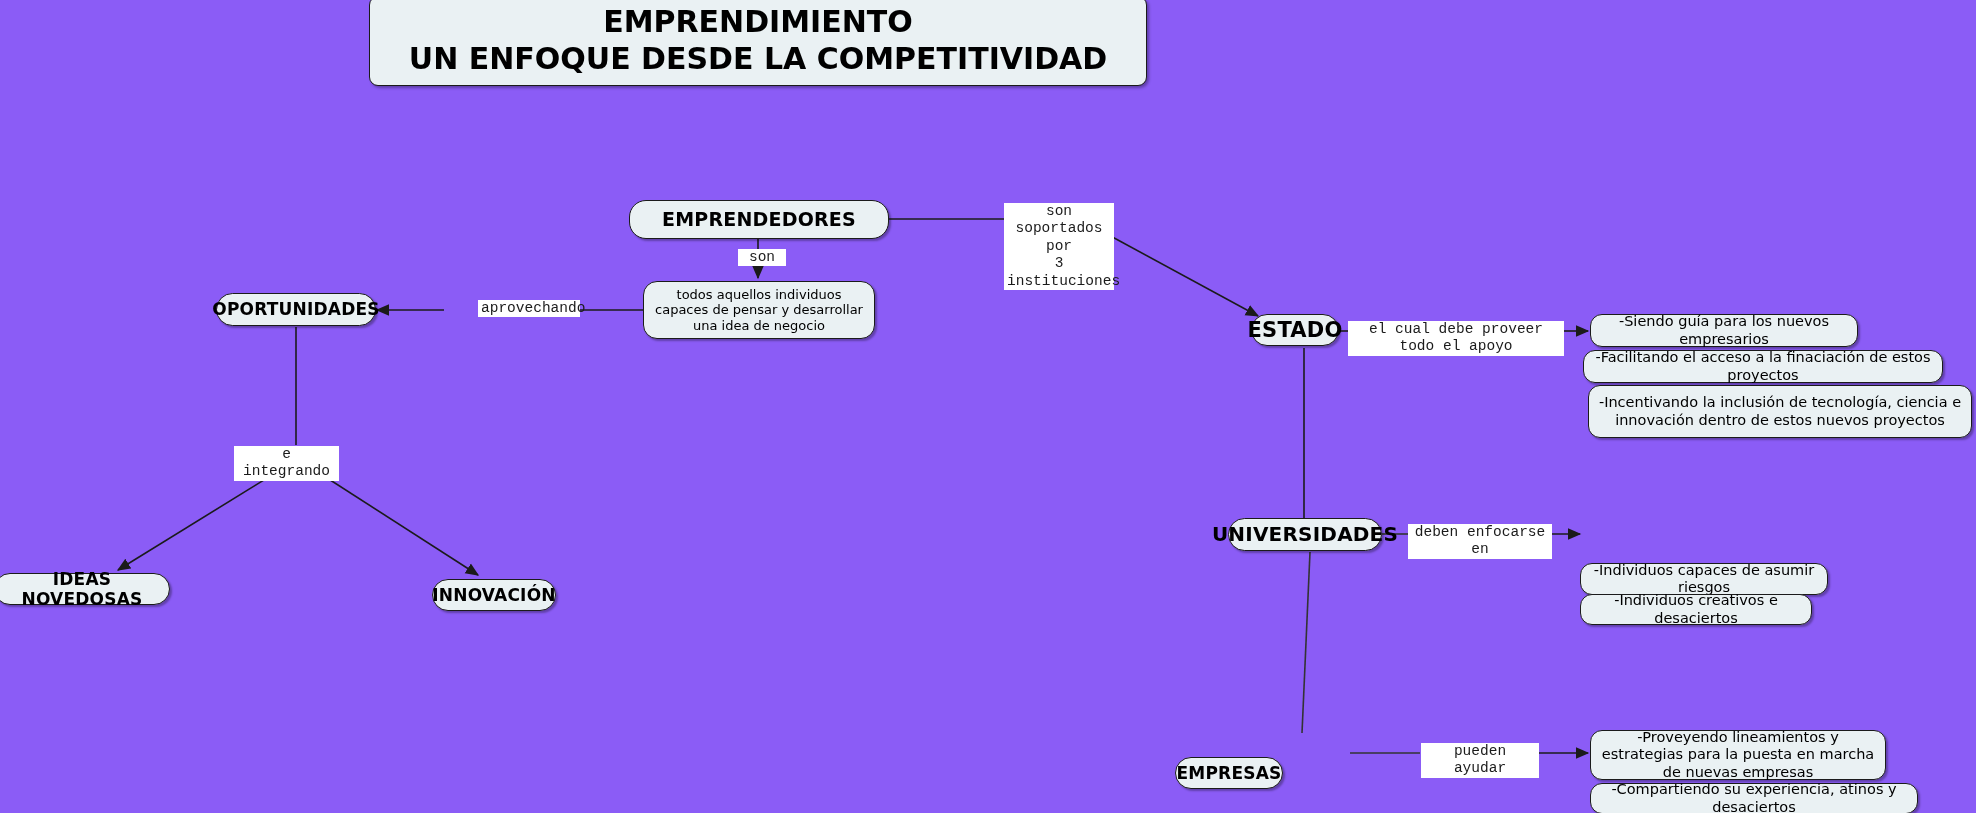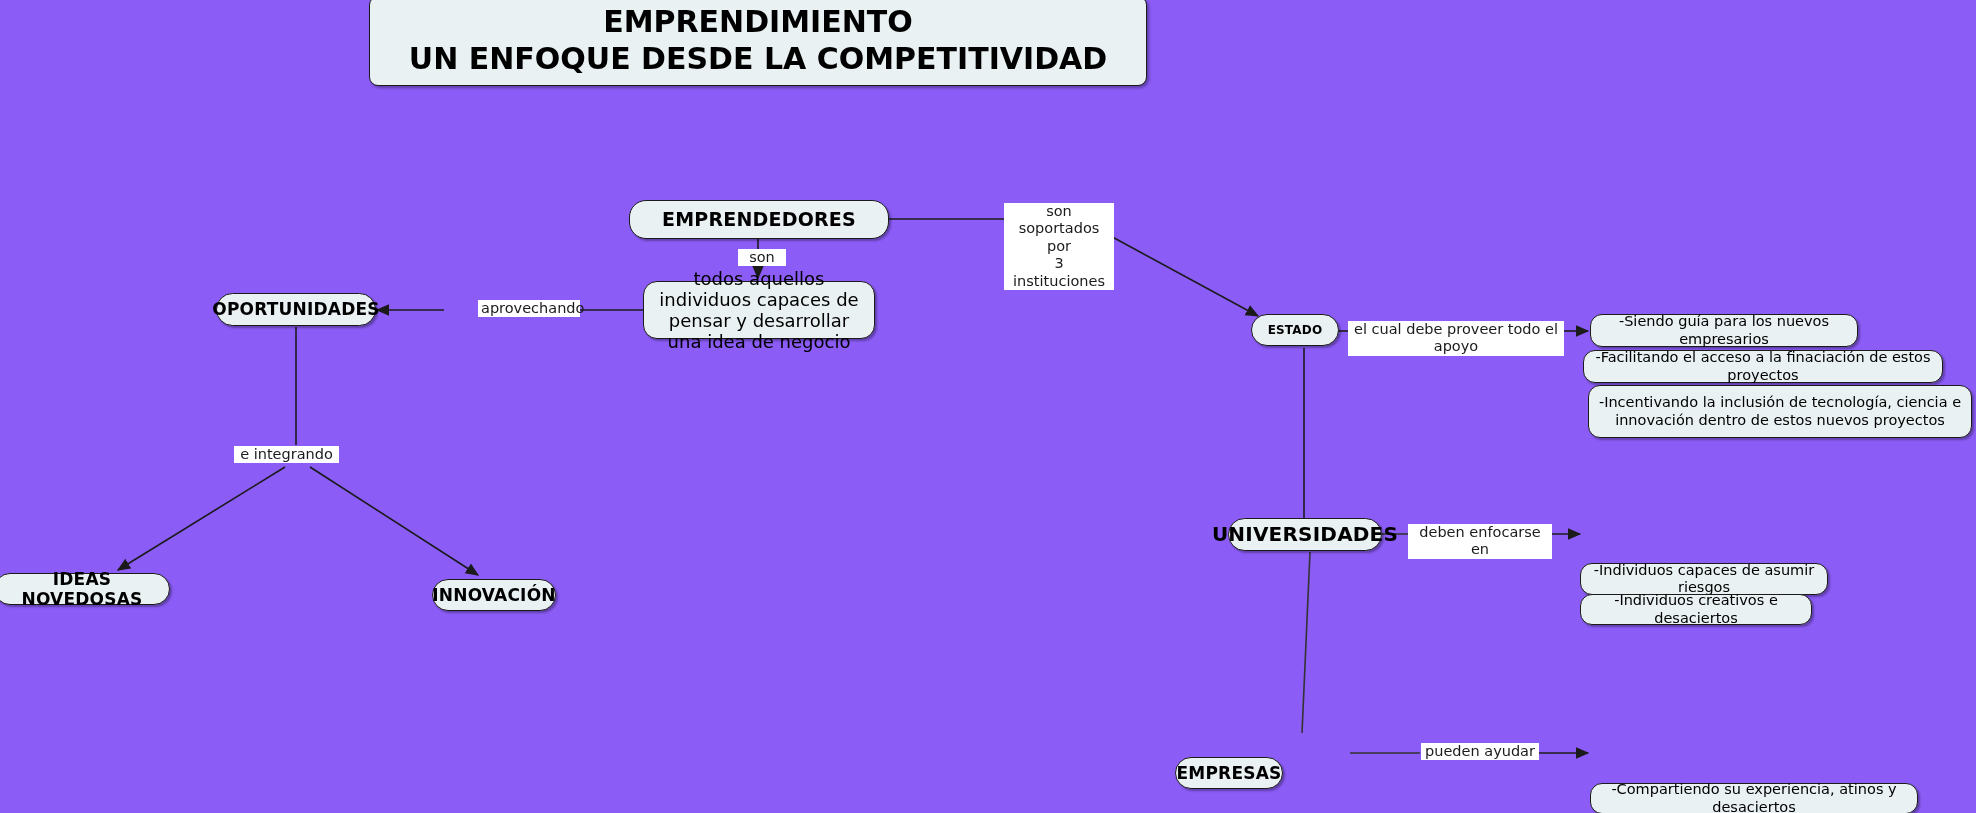--- a/index.html
+++ b/index.html
@@ -58,35 +58,36 @@
   }
   .node.detail {
     font-weight: normal;
     font-size: 14.5px;
     padding: 3px 9px;
     border-radius: 12px;
     border-width: 1.3px;
   }
   .node.definition {
     font-weight: normal;
-    font-size: 18px;
+    font-size: 13px;
     padding: 4px 10px;
     border-radius: 14px;
     border-width: 1.3px;
   }
   .link-label {
     position: absolute;
     font-size: 14.5px;
     font-weight: normal;
     color: #1b1b1b;
     text-align: center;
     line-height: 1.2;
     white-space: pre-line;
     background: #ffffff;
     padding: 0 3px;
+    font-family: Liberation Mono, monospace;
   }
 </style>
 </head>
 <body>
 
 <div id="canvas">
 
   <svg class="links" viewBox="0 0 1976 813">
     <defs>
       <marker id="arrow" markerWidth="9" markerHeight="9" refX="7.6" refY="4" orient="auto" markerUnits="strokeWidth">
@@ -141,21 +142,21 @@
   </div>
 
   <div class="node concept" style="left:-6px; top:573px; width:176px; height:32px; font-size:17px;">
     <span>IDEAS NOVEDOSAS</span>
   </div>
 
   <div class="node concept" style="left:432px; top:579px; width:124px; height:32px; font-size:17px;">
     <span>INNOVACIÓN</span>
   </div>
 
-  <div class="node concept" style="left:1251px; top:314px; width:88px; height:32px; font-size:12px;">
+  <div class="node concept" style="left:1251px; top:314px; width:88px; height:32px; font-size:21px;">
     <span>ESTADO</span>
   </div>
 
   <div class="node concept" style="left:1228px; top:518px; width:154px; height:33px; font-size:20px;">
     <span>UNIVERSIDADES</span>
   </div>
 
   <div class="node concept" style="left:1175px; top:737px; width:108px; height:32px; font-size:17px;margin-top:20px;">
     <span>EMPRESAS</span>
   </div>
@@ -174,20 +175,23 @@
 
 
   <div class="node detail" style="left:1580px; top:563px; width:248px; height:32px;">
     <span>-Individuos capaces de asumir riesgos</span>
   </div>
 
   <div class="node detail" style="left:1580px; top:594px; width:232px; height:31px;">
     <span>-Individuos creativos e desaciertos</span>
   </div>
 
+  <div class="node detail" style="left:1590px; top:730px; width:296px; height:50px;">
+    <span>-Proveyendo lineamientos y estrategias para la puesta en marcha de nuevas empresas</span>
+  </div>
 
   <div class="node detail" style="left:1590px; top:783px; width:328px; height:31px;">
     <span>-Compartiendo su experiencia, atinos y desaciertos</span>
   </div>
 
   <div class="link-label" style="left:738px; top:249px; width:42px;">son</div>
 
   <div class="link-label" style="left:1004px; top:203px; width:104px;">son soportados por
 3 instituciones</div>
 

